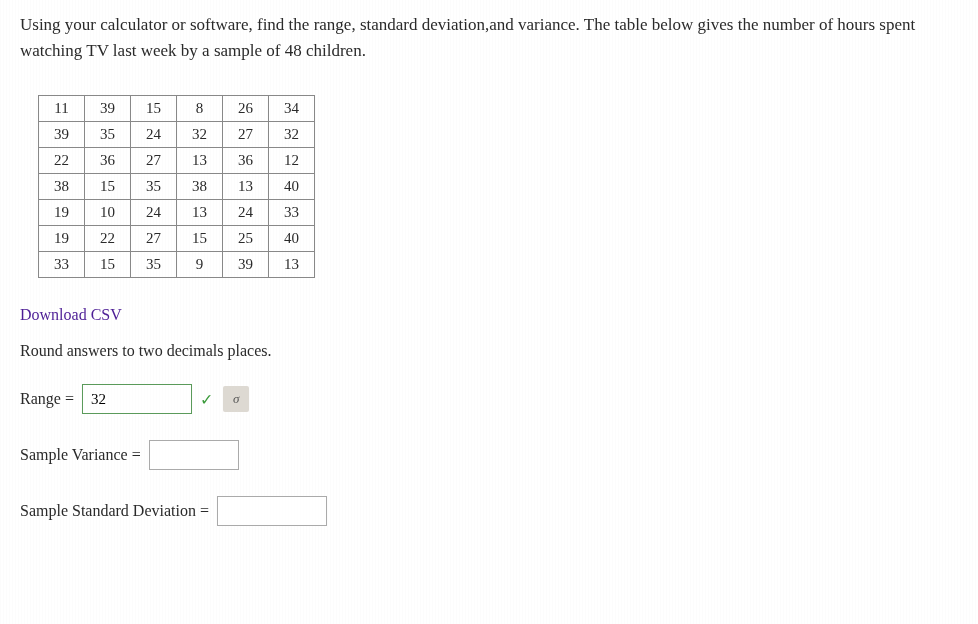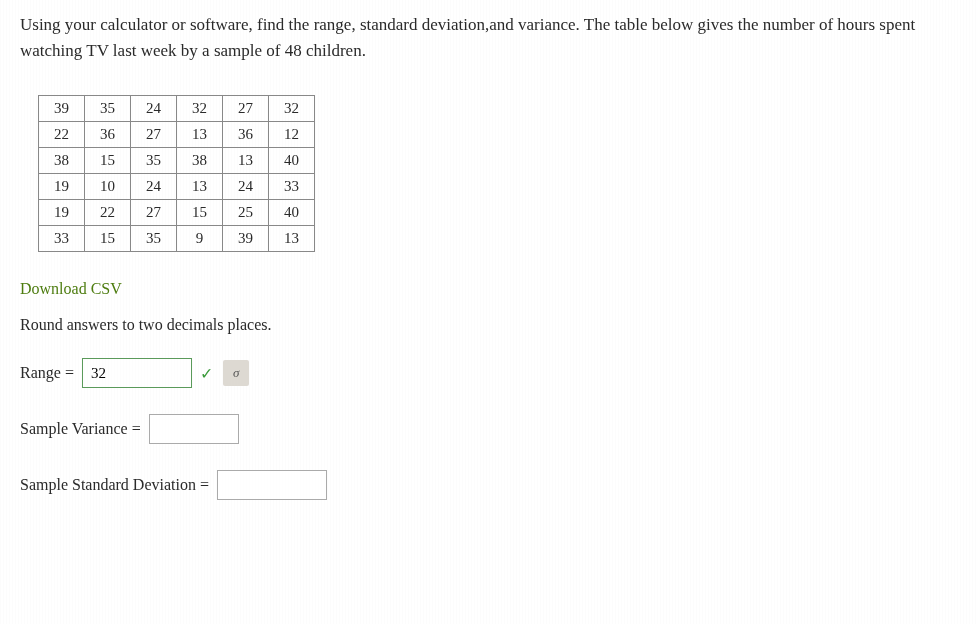--- a/index.html
+++ b/index.html
@@ -28,21 +28,21 @@
     }
     .data-table td {
       border: 1px solid #888;
       width: 46px;
       height: 26px;
       text-align: center;
       font-size: 15px;
       background: rgba(255,255,255,0.15);
     }
     .download-link {
-      color: #4d7c0f;
+      color: #4c1d95;
       font-size: 16px;
       margin-bottom: 18px;
       cursor: pointer;
     }
     .instruction {
       font-size: 16px;
       margin-bottom: 24px;
     }
     .answer-row {
       display: flex;
@@ -95,20 +95,28 @@
       border-radius: 2px;
     }
   </style>
 </head>
 <body>
 
 <div class="question-text">Using your calculator or software, find the range, standard deviation,and variance. The table below gives the number of hours spent watching TV last week by a sample of 48 children.</div>
 
 <table class="data-table">
   <tbody id="table-body">
+      <tr>
+        <td>11</td>
+        <td>39</td>
+        <td>15</td>
+        <td>8</td>
+        <td>26</td>
+        <td>34</td>
+      </tr>
       <tr>
         <td>39</td>
         <td>35</td>
         <td>24</td>
         <td>32</td>
         <td>27</td>
         <td>32</td>
       </tr>
       <tr>
         <td>22</td>

